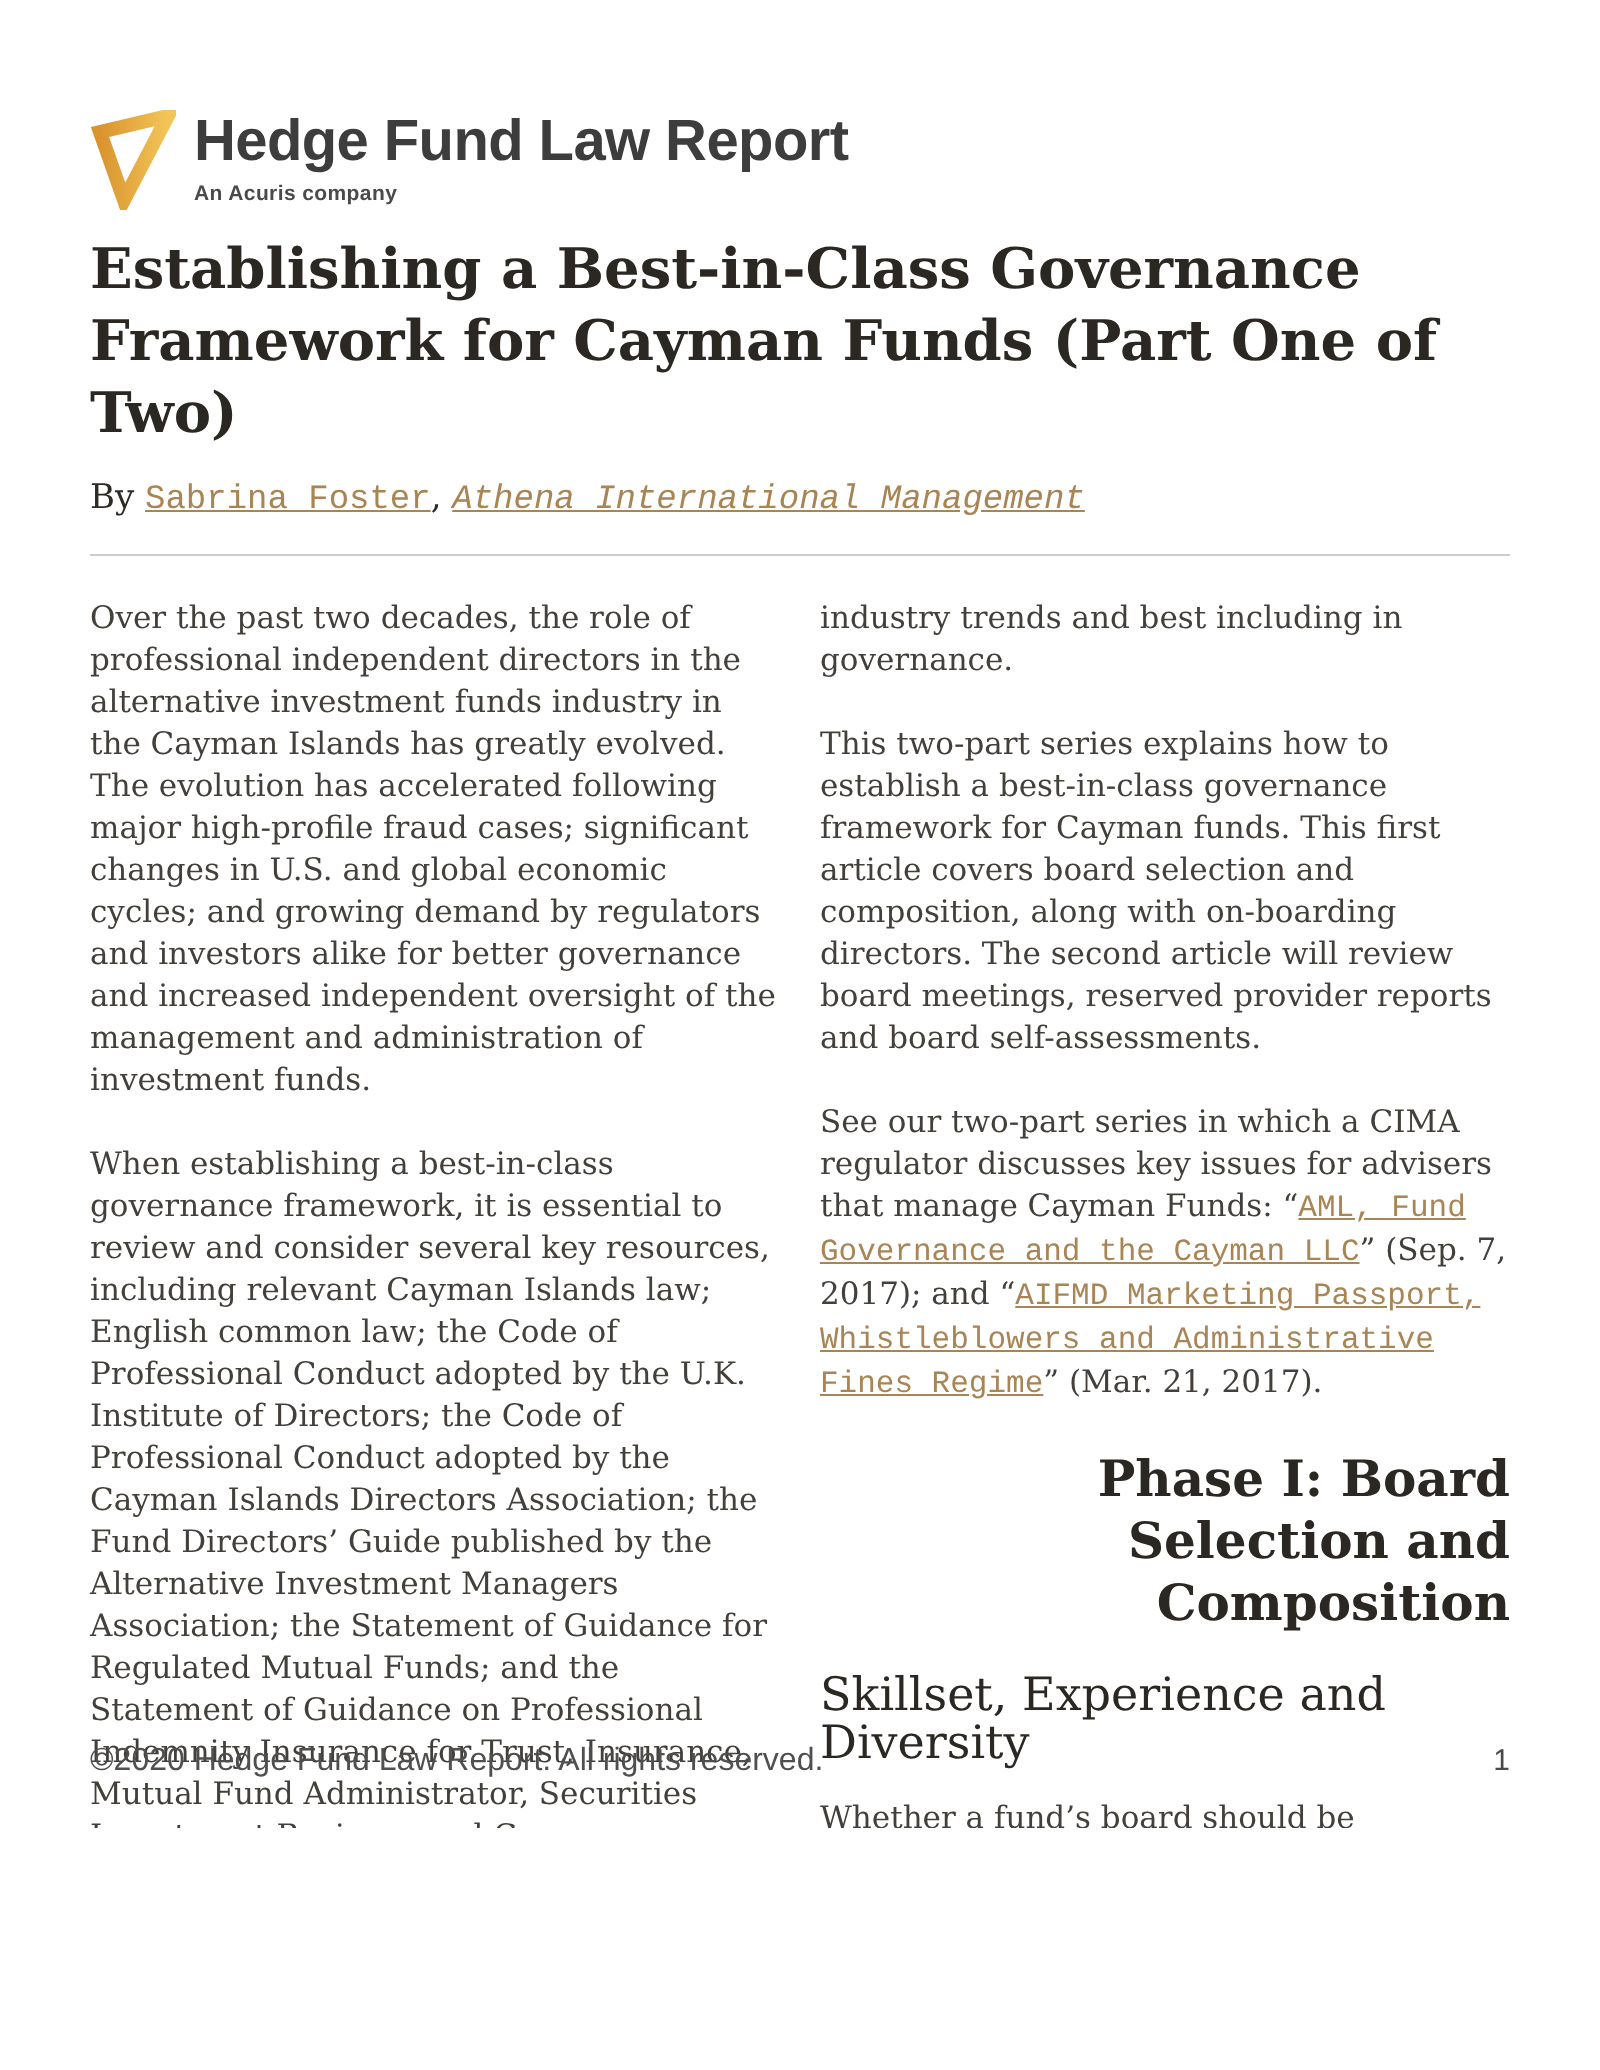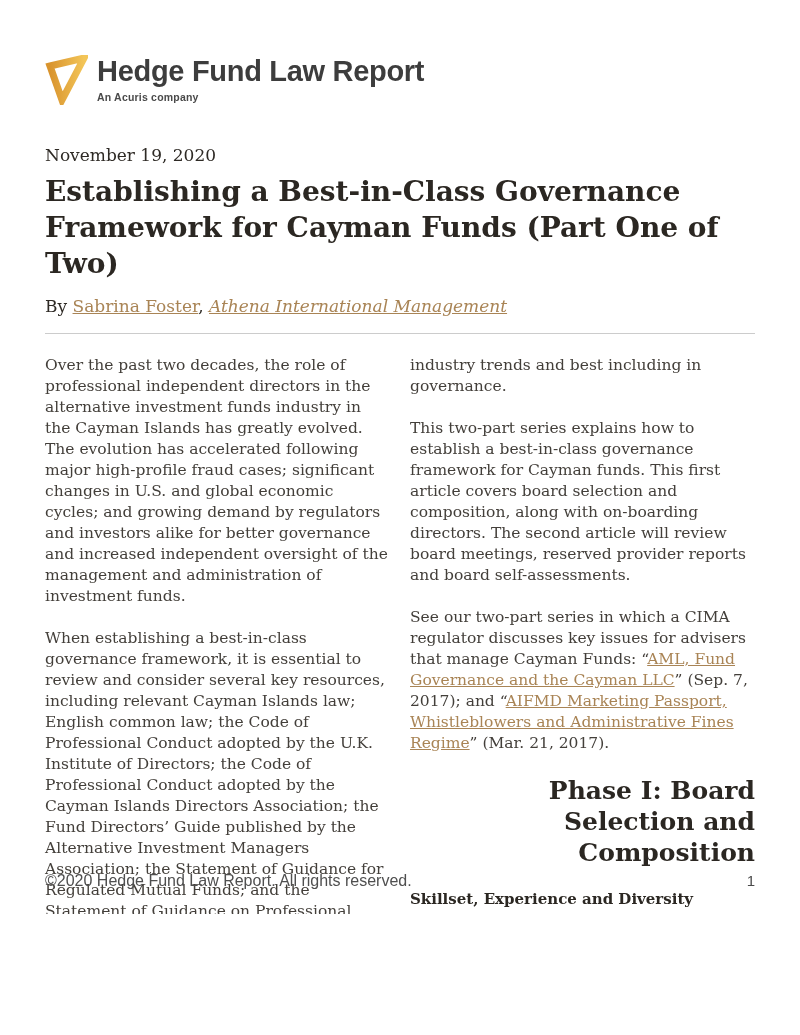--- a/index.html
+++ b/index.html
@@ -75,20 +75,21 @@
   }
   .byline {
     margin-top: 14px;
     font-size: 17px;
     color: #2e2a25;
   }
   .byline a, .body a {
     color: #a98455;
     text-decoration: underline;
     cursor: pointer;
+    font-family: Liberation Mono, monospace;
   }
   .byline .firm { font-style: italic; }
   .rule {
     border: none;
     border-top: 1px solid #cccccc;
     margin: 17px 0 0 0;
   }
 
   
   .body {
@@ -104,23 +105,23 @@
   .col { min-width: 0; }
   .section-heading {
     font-size: 25px;
     line-height: 31px;
     font-weight: bold;
     color: #2b2722;
     margin: 5px 0 0 0;
     text-align: right;
   }
   .sub-heading {
-    font-size: 15px;
+    font-size: 23px;
     line-height: 24px;
-    font-weight: bold;
+    font-weight: normal;
     color: #2b2722;
     margin: 19px 0 15px 0;
   }
 
   
   .footer {
     position: absolute;
     left: 45px;
     right: 45px;
     bottom: 24px;
@@ -148,21 +149,20 @@
         </defs>
         <path d="M 5 11 L 39 3 L 17 45 Z" fill="none" stroke="url(#goldGrad)" stroke-width="7" stroke-linejoin="miter"></path>
       </svg>
     </span>
     <div class="brand-block">
       <span class="brand-name">Hedge Fund Law Report</span>
       <span class="brand-tagline">An Acuris company</span>
     </div>
   </div>
 
-  <div class="date">November 19, 2020</div>
   <h1 class="title" style="margin-bottom:0;">Establishing a Best-in-Class Governance Framework for Cayman Funds (Part One of Two)</h1>
 
   <div class="byline"><span>By </span><a>Sabrina Foster</a><span>, </span><a class="firm">Athena International Management</a></div>
 
   <hr class="rule">
 
   <div class="body">
     <div class="col">
       <p>Over the past two decades, the role of professional independent directors in the alternative investment funds industry in the Cayman Islands has greatly evolved. The evolution has accelerated following major high-profile fraud cases; significant changes in U.S. and global economic cycles; and growing demand by regulators and investors alike for better governance and increased independent oversight of the management and administration of investment funds.</p>
       <p>When establishing a best-in-class governance framework, it is essential to review and consider several key resources, including relevant Cayman Islands law; English common law; the Code of Professional Conduct adopted by the U.K. Institute of Directors; the Code of Professional Conduct adopted by the Cayman Islands Directors Association; the Fund Directors’ Guide published by the Alternative Investment Managers Association; the Statement of Guidance for Regulated Mutual Funds; and the Statement of Guidance on Professional Indemnity Insurance for Trust, Insurance, Mutual Fund Administrator, Securities Investment Business and Company Management Licensees and Directors published by the Cayman Islands Monetary Authority (CIMA). In addition, it is essential to consider investor and allocator expectations and demands, together with market and</p>

